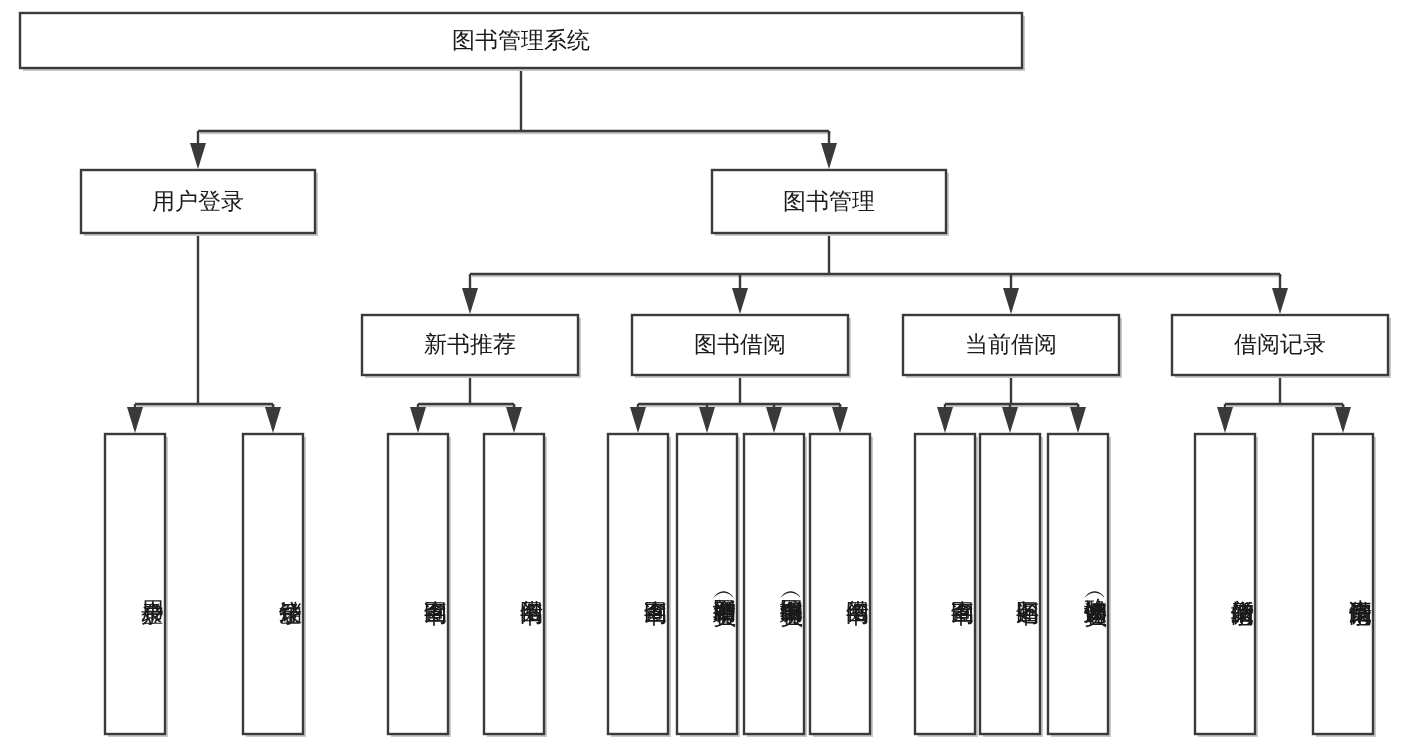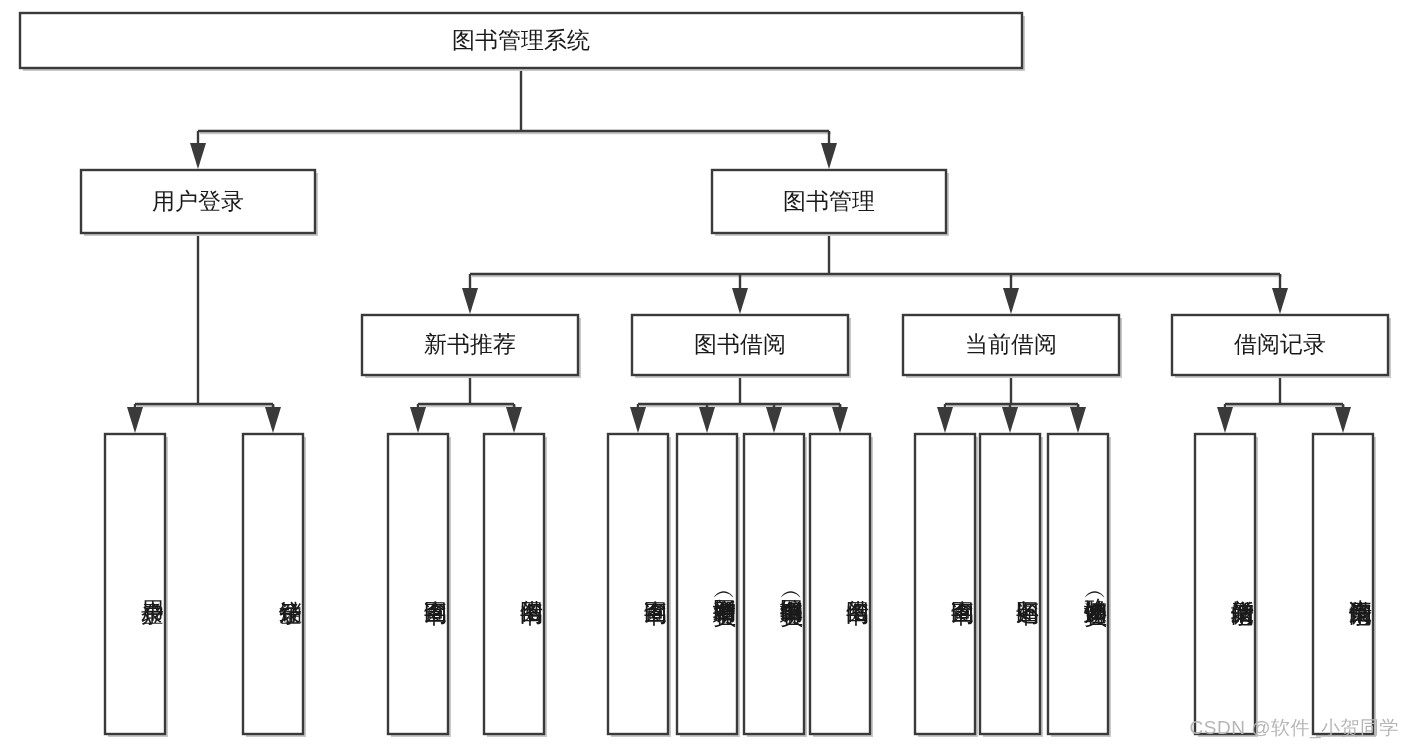--- a/index.html
+++ b/index.html
@@ -293,14 +293,13 @@
         <span>确认归还（管理员）</span>
       </div>
       <div class="node-label-v" style="left: 1195px; top: 444px; width: 60px; height: 280px;">
         <span>新增借阅记录</span>
       </div>
       <div class="node-label-v" style="left: 1313px; top: 444px; width: 60px; height: 280px;">
         <span>查询借阅记录</span>
       </div>
     </div>
 
-  <div class="watermark">CSDN @软件_小贺同学</div>
 </div>
 
 </body></html>

